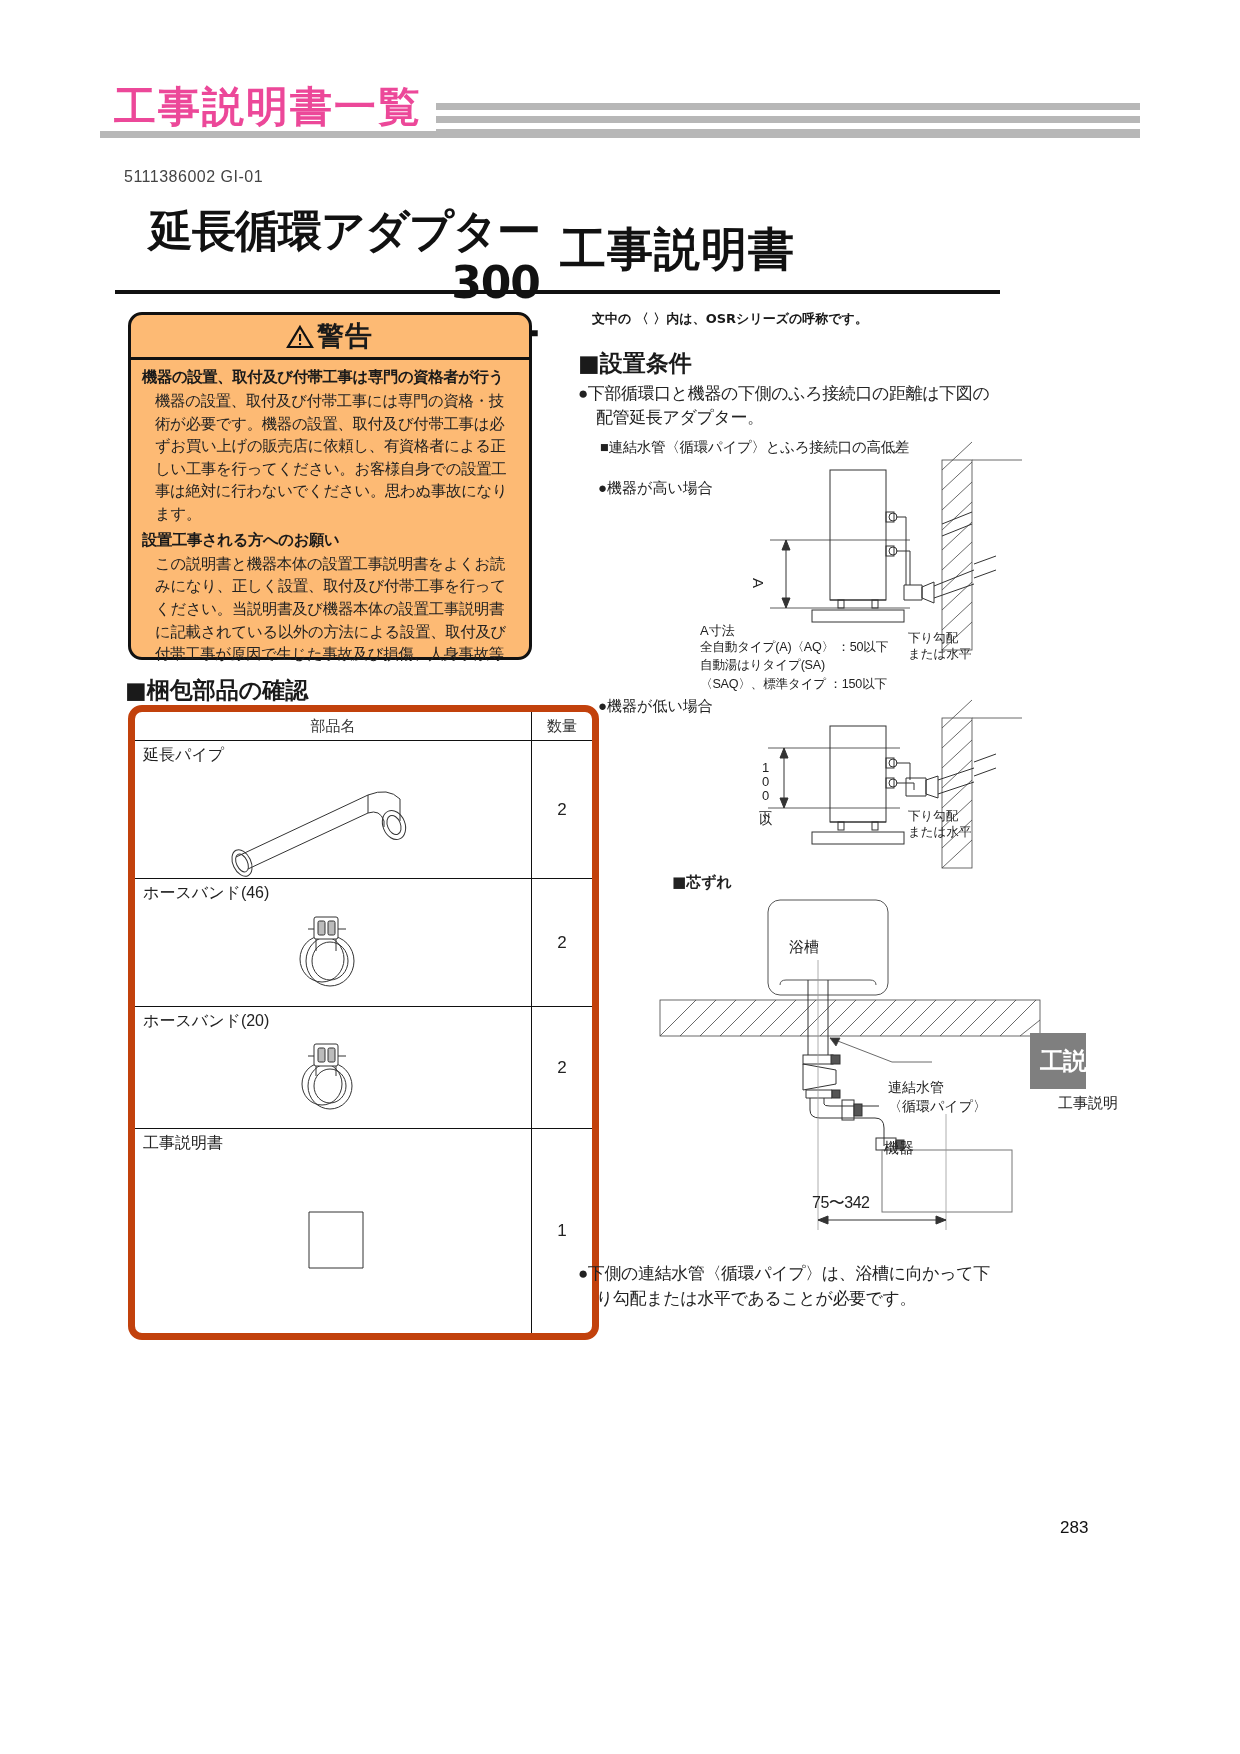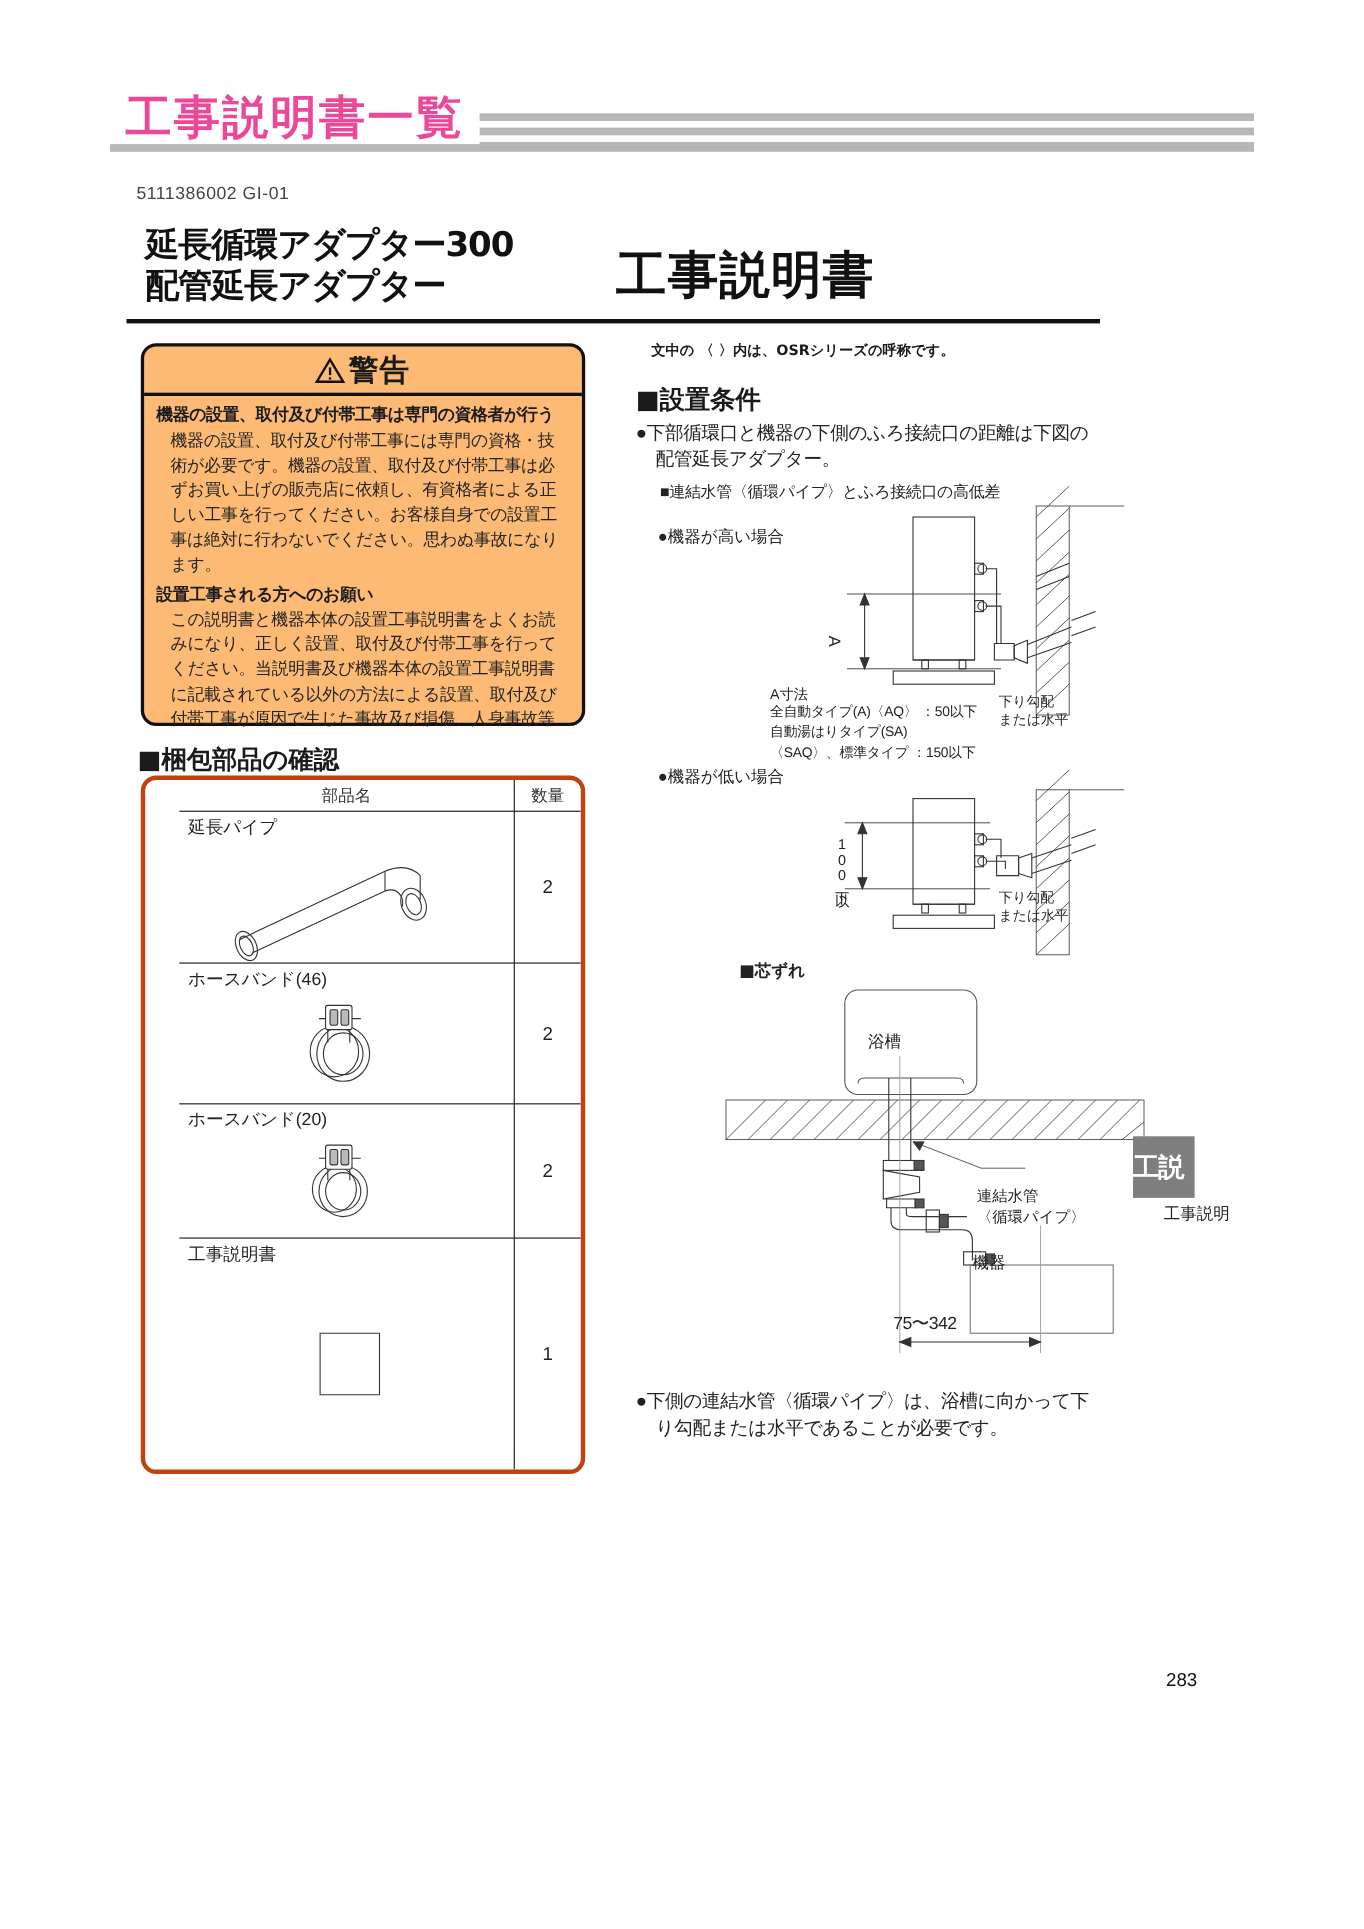--- a/index.html
+++ b/index.html
@@ -22,23 +22,24 @@
     font-family:"DejaVu Sans","Liberation Sans",sans-serif;
   }
   .banner .btitle span{background:#fff;padding:0 14px;}
 
   
   .doccode{position:absolute;left:124px;top:168px;font-size:16px;color:#444;letter-spacing:.5px;}
 
   
   .titlewrap{position:absolute;left:120px;top:205px;width:900px;}
   .prodname{
-    position:absolute;left:12px;top:0;width:420px;
-    font-size:31px;font-weight:bold;line-height:1.18;color:#111;letter-spacing:-1px;
+    position:absolute;left:0;top:0;width:420px;
+    font-size:44px;font-weight:bold;line-height:1.18;color:#111;letter-spacing:-1px;
     font-family:"DejaVu Sans","Liberation Sans",sans-serif;
+    text-align:right;
   }
   .doctitle{
     position:absolute;left:440px;top:14px;
     font-size:46px;font-weight:bold;letter-spacing:1px;color:#111;
     font-family:"DejaVu Sans","Liberation Sans",sans-serif;
   }
   .titlerule{position:absolute;left:115px;top:290px;width:885px;height:4px;background:#111;}
 
   
   .warnbox{
@@ -55,22 +56,22 @@
   .tri svg{display:block;}
   .warnbody{padding:7px 11px 0 11px;}
   .wsub{font-size:15.4px;font-weight:bold;line-height:1.42;margin:0 0 1px 0;letter-spacing:-.4px;
     font-family:"DejaVu Sans","Liberation Sans",sans-serif;}
   .wpara{font-size:15.4px;line-height:1.47;margin:0 0 4px 0;padding-left:13px;letter-spacing:-.3px;color:#222;}
 
   
   .partshead{position:absolute;left:125px;top:675px;font-size:23px;font-weight:bold;letter-spacing:0px;
     font-family:"DejaVu Sans","Liberation Sans",sans-serif;}
   .partstable{
-    position:absolute;left:128px;top:705px;width:404px;height:635px;
-    border:4px solid #c2410c;border-radius:14px;box-sizing:border-box;overflow:hidden;background:#fff;padding-left:31px;
+    position:absolute;left:128px;top:705px;width:471px;height:635px;
+    border:7px solid #c2410c;border-radius:14px;box-sizing:border-box;overflow:hidden;background:#fff;
   }
   .ptbl{width:100%;height:100%;border-collapse:collapse;table-layout:fixed;}
   .ptbl th,.ptbl td{border:1px solid #111;}
   .ptbl thead th{height:26px;font-size:15px;font-weight:normal;color:#333;border-top:none;}
   .ptbl th.c1{border-left:none;}
   .ptbl th.c2{border-right:none;width:58px;}
   .ptbl td.nm{vertical-align:top;padding:4px 0 0 8px;font-size:16px;position:relative;border-left:none;color:#222;}
   .ptbl td.qt{text-align:center;vertical-align:middle;font-size:17px;border-right:none;color:#222;}
   .ptbl tr:last-child td{border-bottom:none;}
   .partimg{position:absolute;left:0;right:0;top:22px;bottom:4px;display:flex;align-items:center;justify-content:center;}
@@ -102,21 +103,21 @@
   .lbl-100{position:absolute;left:756px;top:760px;font-size:13px;color:#222;
     writing-mode:vertical-rl;text-orientation:upright;letter-spacing:-1px;}
   .lbl-A{position:absolute;left:750px;top:578px;font-size:15px;color:#222;
     writing-mode:vertical-rl;}
 
   .bottomnote{position:absolute;left:578px;top:1262px;width:425px;font-size:17px;line-height:1.45;letter-spacing:-.4px;color:#222;}
   .bottomnote .ind{display:block;padding-left:18px;}
 
   
   .sidetab{position:absolute;left:1030px;top:1033px;width:56px;height:56px;background:#7f7f7f;
-    display:flex;align-items:center;justify-content:flex-start;}
+    display:flex;align-items:center;justify-content:flex-end;}
   .sidetab span{color:#fff;font-size:24px;font-weight:bold;letter-spacing:-1px;
     font-family:"DejaVu Sans","Liberation Sans",sans-serif;}
   .sidetablabel{position:absolute;left:1058px;top:1094px;font-size:15px;color:#222;white-space:nowrap;}
 
   .pageno{position:absolute;left:1060px;top:1518px;font-size:17px;color:#111;}
 
   svg{overflow:visible;}
   .ln{stroke:#333;stroke-width:1;fill:none;}
   .ln2{stroke:#555;stroke-width:1;fill:none;}
   .thin{stroke:#444;stroke-width:.8;fill:none;}

